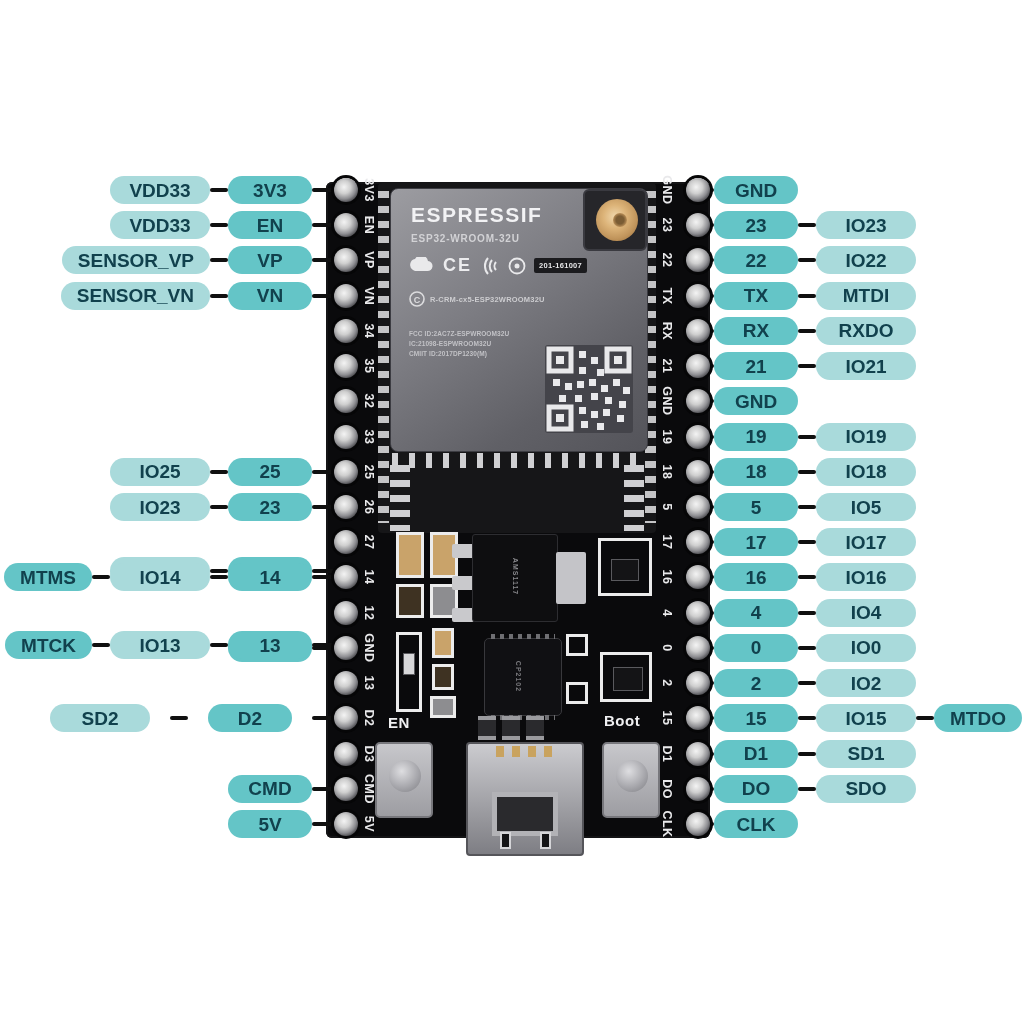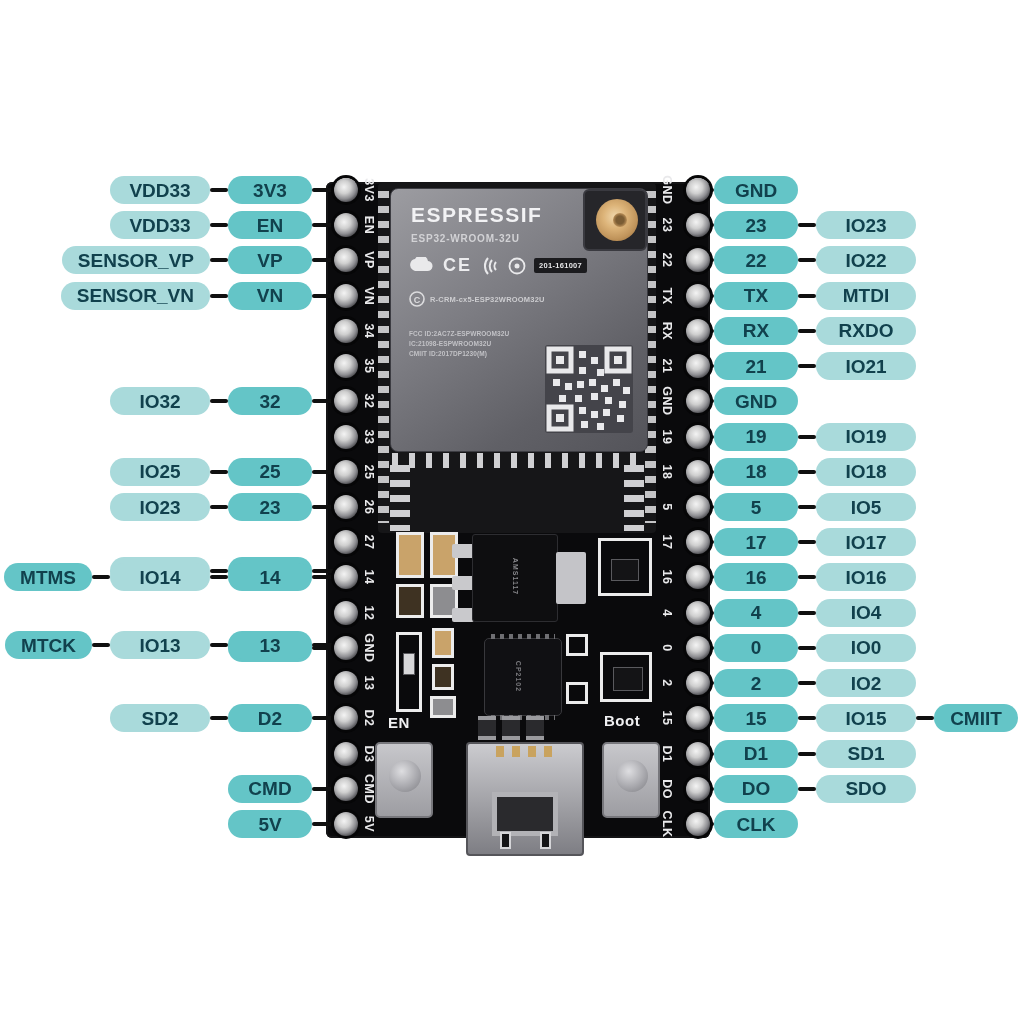--- a/index.html
+++ b/index.html
@@ -246,26 +246,20 @@
         <div class="wire"></div>
         <div class="pill pill-dark">VP</div>
         <div class="wire conn-l"></div>
       </div>
       <div class="wire-row row-left" style="top: 280.7px;">
         <div class="pill pill-light">SENSOR_VN</div>
         <div class="wire"></div>
         <div class="pill pill-dark">VN</div>
         <div class="wire conn-l"></div>
       </div>
-      <div class="wire-row row-left" style="top: 386.3px;">
-        <div class="pill pill-light">IO32</div>
-        <div class="wire"></div>
-        <div class="pill pill-dark">32</div>
-        <div class="wire conn-l"></div>
-      </div>
       <div class="wire-row row-left" style="top: 456.8px;">
         <div class="pill pill-light">IO25</div>
         <div class="wire"></div>
         <div class="pill pill-dark">25</div>
         <div class="wire conn-l"></div>
       </div>
       <div class="wire-row row-left" style="top: 492px;">
         <div class="pill pill-light">IO23</div>
         <div class="wire"></div>
         <div class="pill pill-dark">23</div>
@@ -290,21 +284,21 @@
         <div class="wire conn-l"></div>
       </div>
       <div class="wire-row row-left" style="top: 630px;">
         <div class="pill pill-dark">MTCK</div>
         <div class="wire"></div>
         <div class="pill pill-light">IO13</div>
         <div class="wire"></div>
         <div class="pill pill-dark">13</div>
         <div class="wire conn-l"></div>
       </div>
-      <div class="wire-row row-left" style="top: 703.3px;">
+      <div class="wire-row row-left" style="top: 703.3px; gap: 20px;">
         <div class="pill pill-light">SD2</div>
         <div class="wire"></div>
         <div class="pill pill-dark">D2</div>
         <div class="wire conn-l"></div>
       </div>
       <div class="wire-row row-left" style="top: 773.7px;">
         <div class="pill pill-dark">CMD</div>
         <div class="wire conn-l"></div>
       </div>
       <div class="wire-row row-left" style="top: 809px;">
@@ -398,21 +392,21 @@
         <div class="pill pill-dark">2</div>
         <div class="wire"></div>
         <div class="pill pill-light">IO2</div>
       </div>
       <div class="wire-row row-right" style="top: 703.3px;">
         <div class="wire conn-r"></div>
         <div class="pill pill-dark">15</div>
         <div class="wire"></div>
         <div class="pill pill-light">IO15</div>
         <div class="wire"></div>
-        <div class="pill pill-dark">CMIIT</div>
+        <div class="pill pill-dark">MTDO</div>
       </div>
       <div class="wire-row row-right" style="top: 738.5px;">
         <div class="wire conn-r"></div>
         <div class="pill pill-dark">D1</div>
         <div class="wire"></div>
         <div class="pill pill-light">SD1</div>
       </div>
       <div class="wire-row row-right" style="top: 773.7px;">
         <div class="wire conn-r"></div>
         <div class="pill pill-dark">DO</div>

